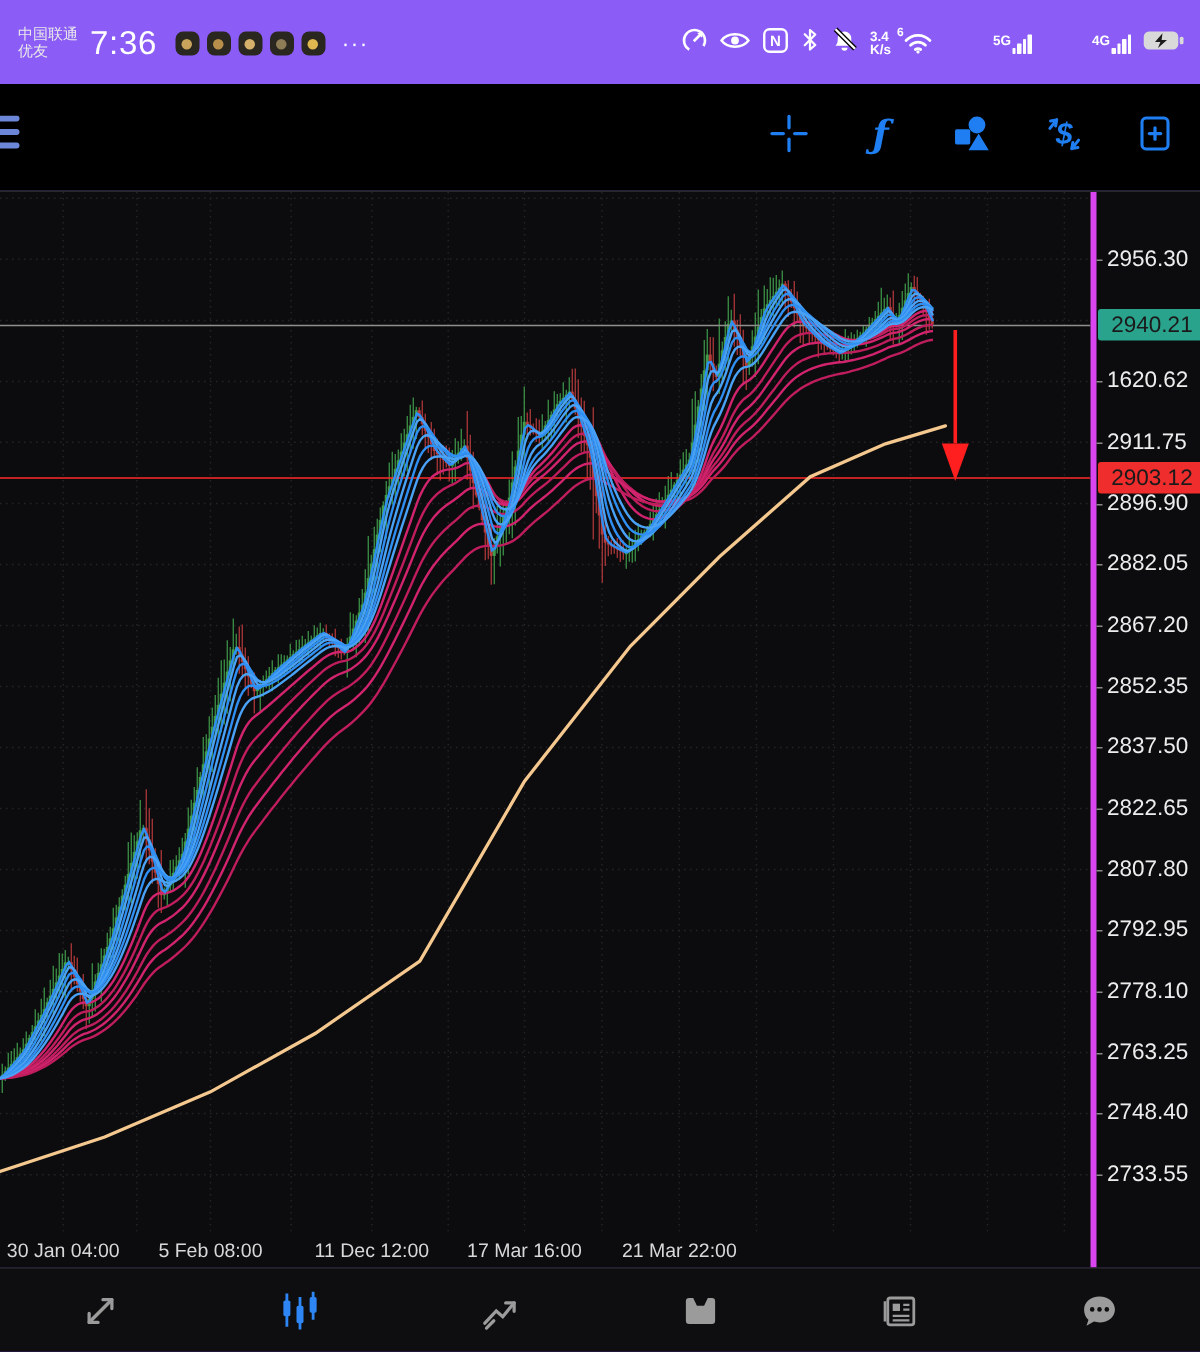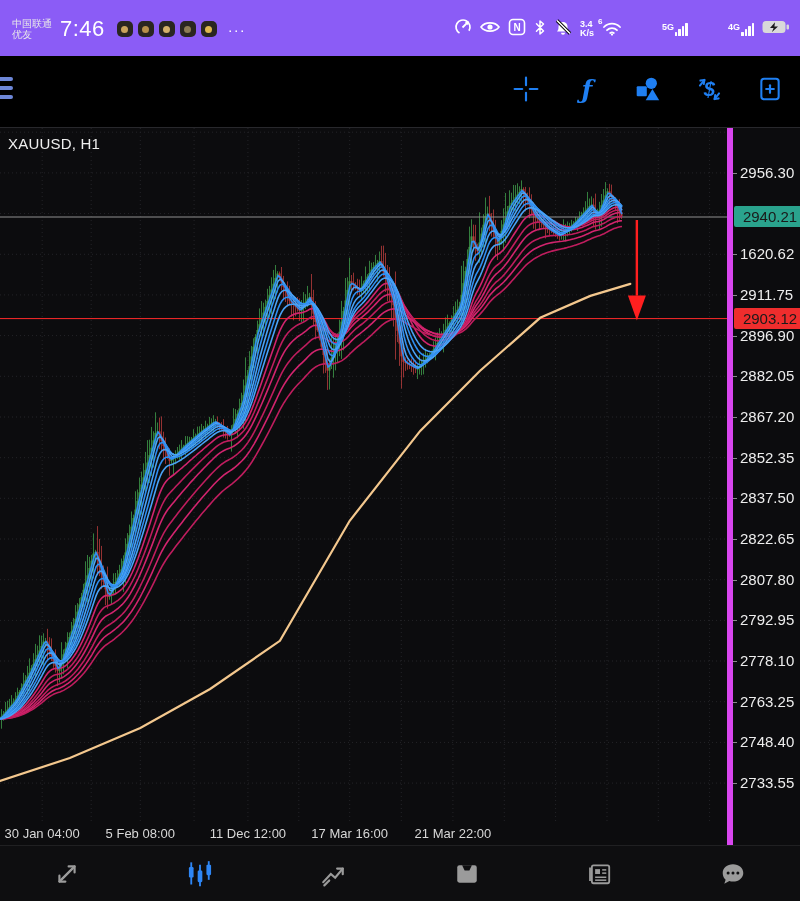--- a/index.html
+++ b/index.html
@@ -36,21 +36,21 @@
   .tb-icons{position:absolute;right:16px;top:19px;display:flex;gap:33px;}
   .tb-btn{width:28px;height:28px;display:flex;align-items:center;justify-content:center;cursor:pointer;}
   .fx-glyph{font-size:25px;font-style:italic;font-weight:600;font-family:"DejaVu Serif","Liberation Serif",serif;}
 
   
   .chart-area{position:absolute;top:127px;left:0;width:800px;height:718px;background:#0c0c0e;
               border-top:1px solid #28282c;}
   #plot{position:absolute;top:0;left:0;}
   .chart-header{position:absolute;top:5px;left:8px;font-size:15px;line-height:22px;
                 color:#efefef;letter-spacing:.2px;pointer-events:none;}
-  #y-axis{position:absolute;left:727px;top:0;width:73px;height:718px;border-left:6px solid #d946ef;}
+  #y-axis{position:absolute;left:727px;top:0;width:73px;height:718px;border-left:4px solid #d946ef;}
   .ylab{position:absolute;left:0;padding-left:7px;height:20px;line-height:20px;font-size:15px;
         color:#ededed;white-space:nowrap;}
   .ylab::before{content:"";position:absolute;left:0;top:50%;width:4px;height:1px;background:#8a8a8a;}
   .ptag{position:absolute;left:1px;width:72px;height:21px;line-height:21px;font-size:15px;
         text-align:center;border-radius:2px;font-weight:400;}
   #x-axis{position:absolute;left:0;top:693px;width:727px;height:25px;}
   .xlab{position:absolute;top:5px;transform:translateX(-50%);font-size:13px;color:#d8d8d8;white-space:nowrap;}
 
   
   .bottom-nav{position:absolute;top:845px;left:0;width:800px;height:56px;background:#0e0e10;
@@ -61,21 +61,21 @@
 <body>
 
 <div class="screen">
 
   <header class="status-bar">
     <div class="sb-left">
       <div class="carrier">
         <span>中国联通</span>
         <span>优友</span>
       </div>
-      <div class="sb-time">7:46</div>
+      <div class="sb-time">7:36</div>
       <div class="badges" id="badges">
           <span class="badge">
             <i style="background:#c9a35c"></i>
           </span>
           <span class="badge">
             <i style="background:#b78f4a"></i>
           </span>
           <span class="badge">
             <i style="background:#d4b06a"></i>
           </span>
@@ -889,21 +889,20 @@
           <path d="M0,590.8L2,590.6L4,590.0L6,589.2L8,588.1L10,586.9L12,585.5L14,583.9L16,582.2L18,580.2L20,578.0L22,575.5L24,572.7L26,569.9L28,566.9L30,563.7L32,560.4L34,556.9L36,553.3L38,549.5L40,545.7L42,541.7L44,537.7L46,534.0L48,531.5L50,530.1L52,529.6L54,529.9L56,530.9L58,532.5L60,533.5L62,533.5L64,532.6L66,531.1L68,528.9L70,526.1L72,523.0L74,519.4L76,515.4L78,511.0L80,506.1L82,500.9L84,495.4L86,489.6L88,483.6L90,477.4L92,471.1L94,464.6L96,458.4L98,454.1L100,451.6L102,450.6L104,450.8L106,452.1L108,454.3L110,456.3L112,457.3L114,457.6L116,457.2L118,456.2L120,454.8L122,452.9L124,450.3L126,446.8L128,442.5L130,437.6L132,432.1L134,426.2L136,419.9L138,413.2L140,406.3L142,399.2L144,392.1L146,384.9L148,377.7L150,370.5L152,363.2L154,356.0L156,348.7L158,341.8L160,336.7L162,333.0L164,330.6L166,329.3L168,329.0L170,329.3L172,329.7L174,329.7L176,329.3L178,328.8L180,328.0L182,327.0L184,325.8L186,324.6L188,323.2L190,321.8L192,320.4L194,318.9L196,317.4L198,315.8L200,314.3L202,312.7L204,311.1L206,309.6L208,308.0L210,306.4L212,304.9L214,303.3L216,301.9L218,300.9L220,300.4L222,300.3L224,300.5L226,300.9L228,301.6L230,302.5L232,302.5L234,301.8L236,300.4L238,298.4L240,296.0L242,293.1L244,289.6L246,285.1L248,280.0L250,274.1L252,267.7L254,260.8L256,253.5L258,246.1L260,238.9L262,231.9L264,225.1L266,218.5L268,212.0L270,205.6L272,199.2L274,193.0L276,186.8L278,180.8L280,176.1L282,172.8L284,170.6L286,169.4L288,169.1L290,169.4L292,170.1L294,171.1L296,172.1L298,173.3L300,174.6L302,175.6L304,175.9L306,175.7L308,175.1L310,174.2L312,174.4L314,175.7L316,178.1L318,181.4L320,185.4L322,190.0L324,195.2L326,200.8L328,206.8L330,211.3L332,214.3L334,215.8L336,216.2L338,215.5L340,214.0L342,211.4L344,207.5L346,202.7L348,197.0L350,190.8L352,185.4L354,181.2L356,177.9L358,175.3L360,173.4L362,171.4L364,169.2L366,166.8L368,164.2L370,161.5L372,158.7L374,155.9L376,153.2L378,150.6L380,148.1L382,146.4L384,145.9L386,146.4L388,147.7L390,149.7L392,152.3L394,155.6L396,160.2L398,166.1L400,172.9L402,180.7L404,188.5L406,195.3L408,201.3L410,206.5L412,211.2L414,215.3L416,219.0L418,222.2L420,224.6L422,226.3L424,227.5L426,228.1L428,228.4L430,228.2L432,227.8L434,226.9L436,225.7L438,224.2L440,222.5L442,220.5L444,218.3L446,216.0L448,213.5L450,210.9L452,208.2L454,205.4L456,202.5L458,199.5L460,196.5L462,192.6L464,187.5L466,181.3L468,174.3L470,166.5L472,158.3L474,151.6L476,146.7L478,143.2L480,139.3L482,134.6L484,129.3L486,123.5L488,117.7L490,113.7L492,111.1L494,109.8L496,109.6L498,110.3L500,110.4L502,109.5L504,107.8L506,105.4L508,102.4L510,98.9L512,95.4L514,92.0L516,88.8L518,85.6L520,82.5L522,79.4L524,77.2L526,75.9L528,75.3L530,75.5L532,76.3L534,77.5L536,79.1L538,80.8L540,82.5L542,84.2L544,86.0L546,87.8L548,89.6L550,91.4L552,93.1L554,94.7L556,96.3L558,97.8L560,99.3L562,100.3L564,101.0L566,101.3L568,101.3L570,101.0L572,100.5L574,99.9L576,99.0L578,98.0L580,96.8L582,95.4L584,93.9L586,92.3L588,90.6L590,88.9L592,87.1L594,86.2L596,86.2L598,86.5L600,86.0L602,84.9L604,83.2L606,81.0L608,78.5L610,76.6L612,75.3L614,74.7L616,74.6L618,75.2L620,76.3L622,78.0" stroke="#2f8ff2" stroke-width="1.6"></path>
           <path d="M0,590.8L2,590.6L4,590.2L6,589.5L8,588.7L10,587.7L12,586.5L14,585.2L16,583.7L18,582.0L20,580.1L22,577.9L24,575.5L26,573.0L28,570.3L30,567.5L32,564.5L34,561.3L36,558.0L38,554.6L40,551.0L42,547.4L44,543.6L46,540.1L48,537.4L50,535.7L52,534.7L54,534.4L56,534.6L58,535.4L60,535.9L62,535.6L64,534.7L66,533.2L68,531.3L70,528.9L72,526.1L74,523.0L76,519.6L78,515.7L80,511.4L82,506.7L84,501.8L86,496.6L88,491.2L90,485.6L92,479.7L94,473.7L96,467.9L98,463.5L100,460.5L102,458.7L104,457.9L106,458.1L108,459.1L110,460.1L112,460.5L114,460.3L116,459.7L118,458.7L120,457.3L122,455.6L124,453.2L126,450.2L128,446.5L130,442.2L132,437.5L134,432.3L136,426.7L138,420.8L140,414.6L142,408.2L144,401.7L146,395.1L148,388.3L150,381.5L152,374.7L154,367.8L156,360.8L158,354.1L160,348.7L162,344.5L164,341.4L166,339.2L168,337.7L170,337.0L172,336.4L174,335.6L176,334.7L178,333.6L180,332.5L182,331.2L184,329.8L186,328.4L188,326.9L190,325.4L192,323.9L194,322.4L196,320.8L198,319.2L200,317.6L202,316.0L204,314.4L206,312.8L208,311.3L210,309.7L212,308.1L214,306.5L216,305.1L218,304.0L220,303.2L222,302.8L224,302.7L226,302.8L228,303.1L230,303.6L232,303.5L234,302.8L236,301.7L238,300.0L240,297.9L242,295.4L244,292.5L246,288.7L248,284.3L250,279.3L252,273.8L254,267.7L256,261.3L258,254.7L260,248.2L262,241.7L264,235.4L266,229.1L268,222.8L270,216.7L272,210.5L274,204.4L276,198.3L278,192.4L280,187.4L282,183.6L284,180.6L286,178.6L288,177.3L290,176.6L292,176.3L294,176.3L296,176.6L298,177.0L300,177.6L302,178.0L304,177.9L306,177.6L308,176.9L310,176.0L312,175.9L314,176.8L316,178.5L318,181.0L320,184.1L322,187.8L324,192.1L326,196.8L328,201.8L330,205.9L332,208.8L334,210.6L336,211.5L338,211.5L340,210.8L342,209.1L344,206.5L346,202.9L348,198.5L350,193.5L352,189.0L354,185.3L356,182.3L358,179.8L360,177.8L362,175.8L364,173.6L366,171.2L368,168.8L370,166.1L372,163.4L374,160.7L376,158.1L378,155.5L380,153.0L382,151.2L384,150.2L386,150.1L388,150.7L390,151.9L392,153.6L394,156.0L396,159.6L398,164.1L400,169.7L402,176.0L404,182.6L406,188.5L408,193.9L410,198.8L412,203.3L414,207.3L416,211.1L418,214.4L420,217.2L422,219.4L424,221.1L426,222.3L428,223.1L430,223.6L432,223.8L434,223.6L436,223.1L438,222.2L440,221.1L442,219.7L444,218.1L446,216.4L448,214.4L450,212.3L452,210.0L454,207.7L456,205.2L458,202.6L460,199.9L462,196.5L464,192.1L466,186.8L468,180.8L470,174.1L472,166.8L474,160.7L476,155.9L478,152.1L480,148.1L482,143.5L484,138.4L486,132.8L488,127.3L490,123.1L492,120.1L494,118.0L496,116.9L498,116.6L500,116.0L502,114.7L504,112.8L506,110.3L508,107.4L510,104.2L512,100.9L514,97.7L516,94.5L518,91.4L520,88.3L522,85.3L524,82.9L526,81.2L528,80.2L530,79.8L532,79.9L534,80.4L536,81.3L538,82.4L540,83.5L542,84.7L544,86.0L546,87.4L548,88.9L550,90.3L552,91.8L554,93.2L556,94.6L558,95.9L560,97.3L562,98.3L564,99.0L566,99.5L568,99.7L570,99.7L572,99.5L574,99.1L576,98.5L578,97.8L580,96.9L582,95.8L584,94.6L586,93.3L588,91.9L590,90.4L592,88.8L594,87.9L596,87.7L598,87.8L600,87.3L602,86.3L604,84.8L606,82.9L608,80.8L610,79.0L612,77.8L614,77.0L616,76.7L618,76.9L620,77.6L622,78.7" stroke="#4aa2f6" stroke-width="1.6"></path>
         </g>
         <path d="M0.0,653.0L69.8,630.0L140.3,599.9L210.1,561.0L279.9,512.8L349.7,392.8L420.2,302.9L479.8,243.0L540.2,189.8L590.3,167.9L630.3,155.9" fill="none" stroke="#f4c88e" stroke-width="2.2" stroke-linecap="round"></path>
         <g>
           <line x1="636.852" y1="92.0" x2="636.852" y2="167.6" stroke="#ff1f1f" stroke-width="2.4"></line>
           <path d="M627.9,167.6 L645.9,167.6 L636.852,192.6 Z" fill="#ff1f1f"></path>
         </g>
       </svg>
     <div class="chart-header">
-      <div>XAUUSD, H1</div>
     </div>
     <div id="y-axis">
         <div class="ylab" style="top: 34.9217px;">2956.30</div>
         <div class="ylab" style="top: 116.274px;">1620.62</div>
         <div class="ylab" style="top: 156.95px;">2911.75</div>
         <div class="ylab" style="top: 197.626px;">2896.90</div>
         <div class="ylab" style="top: 238.302px;">2882.05</div>
         <div class="ylab" style="top: 278.978px;">2867.20</div>
         <div class="ylab" style="top: 319.654px;">2852.35</div>
         <div class="ylab" style="top: 360.33px;">2837.50</div>

